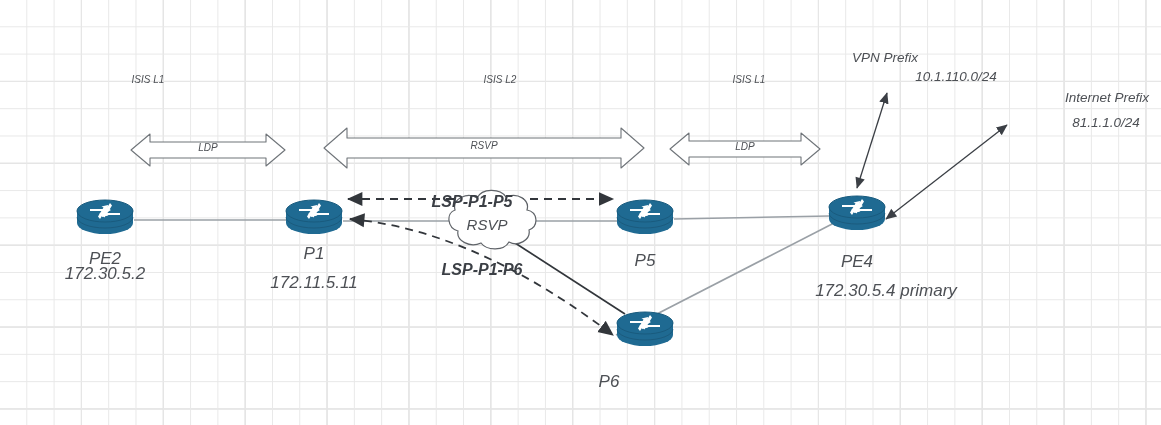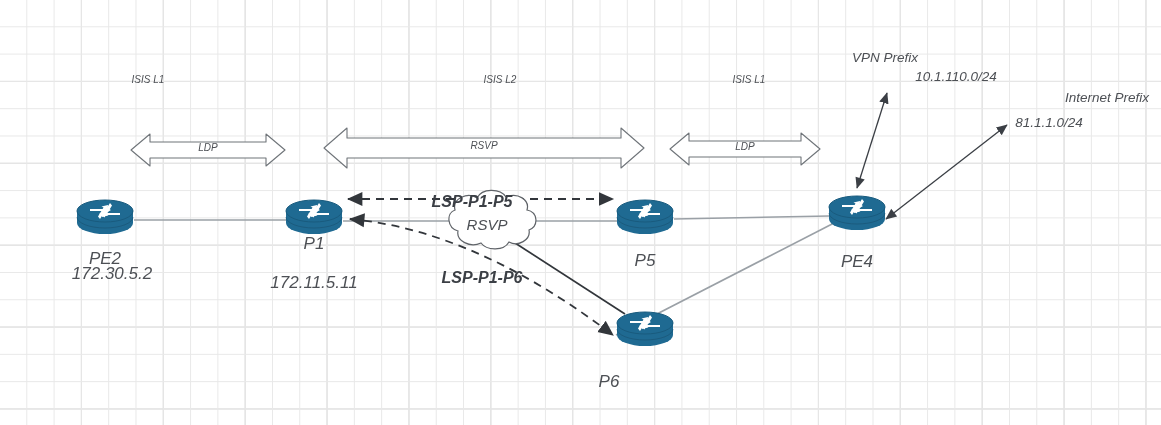--- a/index.html
+++ b/index.html
@@ -167,43 +167,44 @@
       <g fill="#ffffff">
         <path d="M14 12 L29 12 L29 9.5 L35 13 L29 16.5 L29 14 L14 14 Z"></path>
         <path d="M44 18 L29 18 L29 20.5 L23 17 L29 13.5 L29 16 L44 16 Z"></path>
         <path d="M22 19.5 L27.5 10.5 L25.5 9.5 L32 8 L31.5 14.5 L29.5 13.5 L24 22 Z"></path>
         <path d="M36 8.5 L30.5 17.5 L32.5 18.5 L26 20 L26.5 13.5 L28.5 14.5 L34 6 Z"></path>
       </g>
     </svg>
   </div>
 
   <div class="lbl n" style="left:105px; top:248px;">PE2</div>
-  <div class="lbl n" style="left:112px; top:263px;">172.30.5.2</div>
-
-  <div class="lbl n" style="left:314px; top:233px;">P1</div>
+  <div class="lbl n" style="left:105px; top:263px;">172.30.5.2</div>
+
+  <div class="lbl n" style="left:314px; top:243px;">P1</div>
   <div class="lbl n" style="left:314px; top:272px;">172.11.5.11</div>
 
   <div class="lbl n" style="left:645px; top:250px;">P5</div>
 
   <div class="lbl n" style="left:857px; top:251px;">PE4</div>
+  <div class="lbl n" style="left:886px; top:280px;">172.30.5.4 primary</div>
 
   <div class="lbl n" style="left:609px; top:371px;">P6</div>
 
   <div class="lbl proto" style="left:148px; top:74px;">ISIS L1</div>
   <div class="lbl proto" style="left:456px; top:74px;margin-left:44px;">ISIS L2</div>
   <div class="lbl proto" style="left:749px; top:74px;">ISIS L1</div>
 
   <div class="lbl proto" style="left:208px; top:142px;">LDP</div>
   <div class="lbl proto" style="left:484px; top:140px;">RSVP</div>
   <div class="lbl proto" style="left:745px; top:141px;">LDP</div>
 
   <div class="lbl lsp" style="left:472px; top:192px;">LSP-P1-P5</div>
-  <div class="lbl lsp" style="left:482px; top:268px;">LSP-P1-P6</div>
+  <div class="lbl lsp" style="left:482px; top:260px;">LSP-P1-P6</div>
 
   <div class="lbl cloud" style="left:487px; top:215px;">RSVP</div>
 
   <div class="lbl pfx" style="left:885px; top:49px;">VPN Prefix</div>
   <div class="lbl pfx" style="left:935px; top:68px;margin-left:21px;">10.1.110.0/24</div>
 
   <div class="lbl pfx" style="left:1059px; top:89px;margin-left:48px;">Internet Prefix</div>
-  <div class="lbl pfx" style="left:1049px; top:114px;">81.1.1.0/24</div>
+  <div class="lbl pfx" style="left:1106px; top:114px;">81.1.1.0/24</div>
 
 </div>
 
 </body></html>

